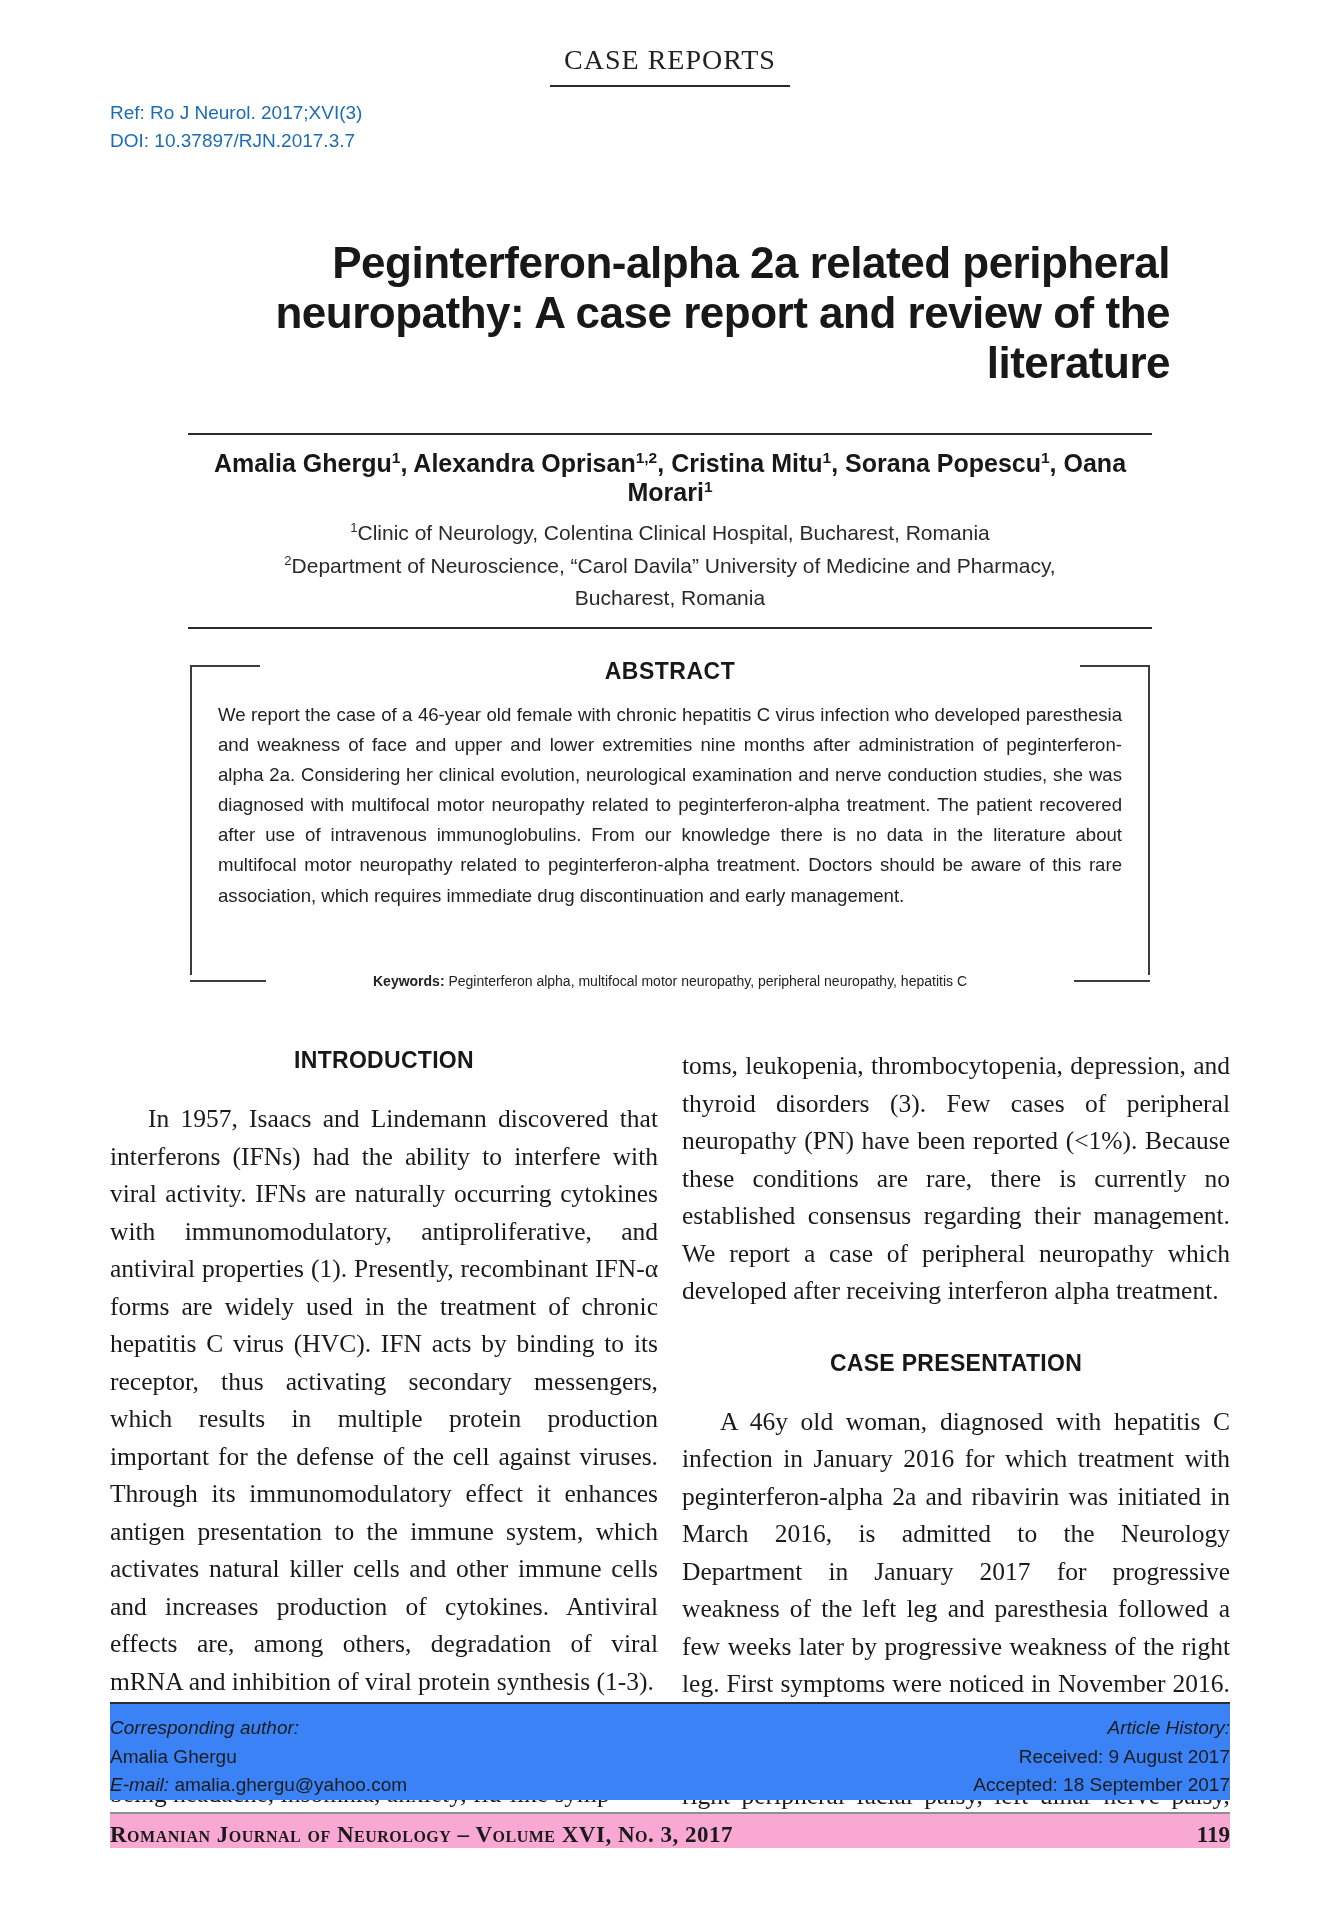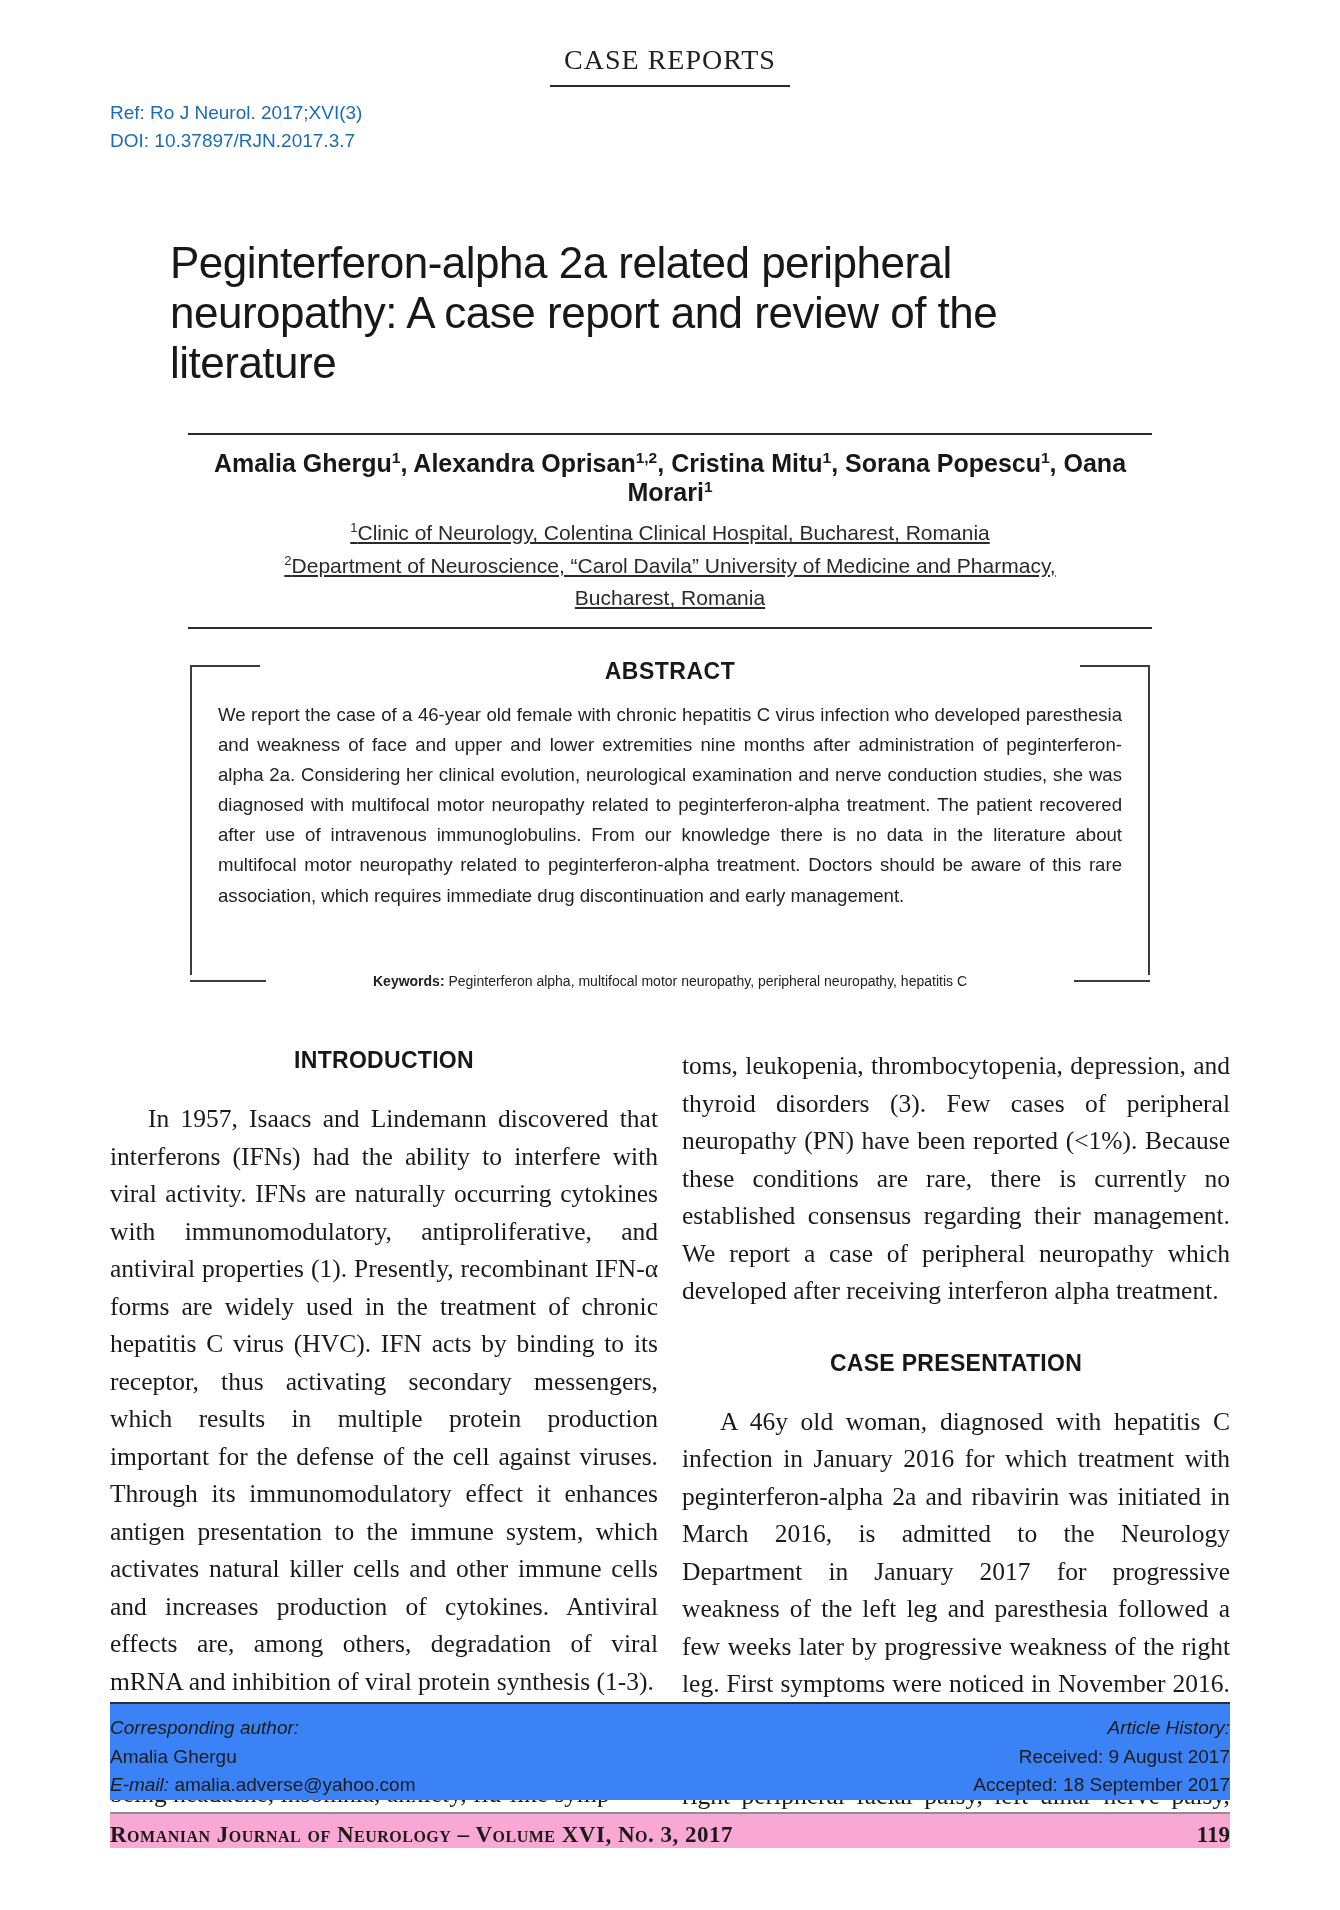--- a/index.html
+++ b/index.html
@@ -7,26 +7,26 @@
         font-family:"Liberation Sans",sans-serif;color:#1c1c1c;}
   .content{margin:0 88px;}
 
   
   .case-reports-wrap{text-align:center;padding-top:44px;}
   .case-reports{display:inline-block;font-family:"Liberation Serif",serif;font-size:28px;
         letter-spacing:1px;color:#222;padding:0 14px 9px;border-bottom:2px solid #2b2b2b;}
   .ref-block{margin-top:12px;font-size:19px;line-height:1.45;color:#1b6cb5;}
 
   
-  .article-title{margin:84px auto 15px;max-width:1000px;text-align:left;font-weight:400;
+  .article-title{margin:84px auto 15px;max-width:1000px;text-align:right;font-weight:700;
         font-stretch:condensed;font-size:44px;line-height:1.13;letter-spacing:-.5px;color:#181818;}
   .authors-sect{margin:46px 78px 0;border-top:2px solid #2b2b2b;border-bottom:2px solid #2b2b2b;
         padding:14px 0 12px;}
   .authors-line{text-align:center;font-weight:700;font-stretch:condensed;font-size:25px;color:#181818;}
-  .affiliations{margin:10px auto 0;max-width:820px;text-align:center;font-size:21px;line-height:1.55;color:#2a2a2a;text-decoration:underline;}
+  .affiliations{margin:10px auto 0;max-width:820px;text-align:center;font-size:21px;line-height:1.55;color:#2a2a2a;}
   sup{font-size:62%;vertical-align:super;line-height:0;}
 
   
   .abstract-box{position:relative;margin:36px 80px 0;border-left:2px solid #3c3c3c;
         border-right:2px solid #3c3c3c;padding:0 26px 46px;}
   .corner{position:absolute;top:0;width:68px;border-top:2px solid #3c3c3c;}
   .corner.tl{left:0;} .corner.tr{right:0;}
   .abstract-heading{position:relative;top:-7px;text-align:center;font-weight:700;
         font-stretch:condensed;font-size:23px;letter-spacing:.5px;margin:0;color:#181818;}
   .abstract-body{margin-top:8px;font-size:18.6px;line-height:1.62;text-align:justify;color:#222;}
@@ -112,21 +112,21 @@
           </div>
       </div>
     </div>
 
   </div>
 
   <div class="footnote">
     <div>
       <div class="it">Corresponding author:</div>
       <div>Amalia Ghergu</div>
-      <div><span class="it">E-mail:</span> <span>amalia.adverse@yahoo.com</span></div>
+      <div><span class="it">E-mail:</span> <span>amalia.ghergu@yahoo.com</span></div>
     </div>
     <div class="fo-right">
       <div class="it">Article History:</div>
       <div>Received: 9 August 2017</div>
       <div>Accepted: 18 September 2017</div>
     </div>
   </div>
 
   <div class="bottom-bar">
     <span class="journal-line">Romanian Journal of Neurology – Volume XVI, No. 3, 2017</span>

